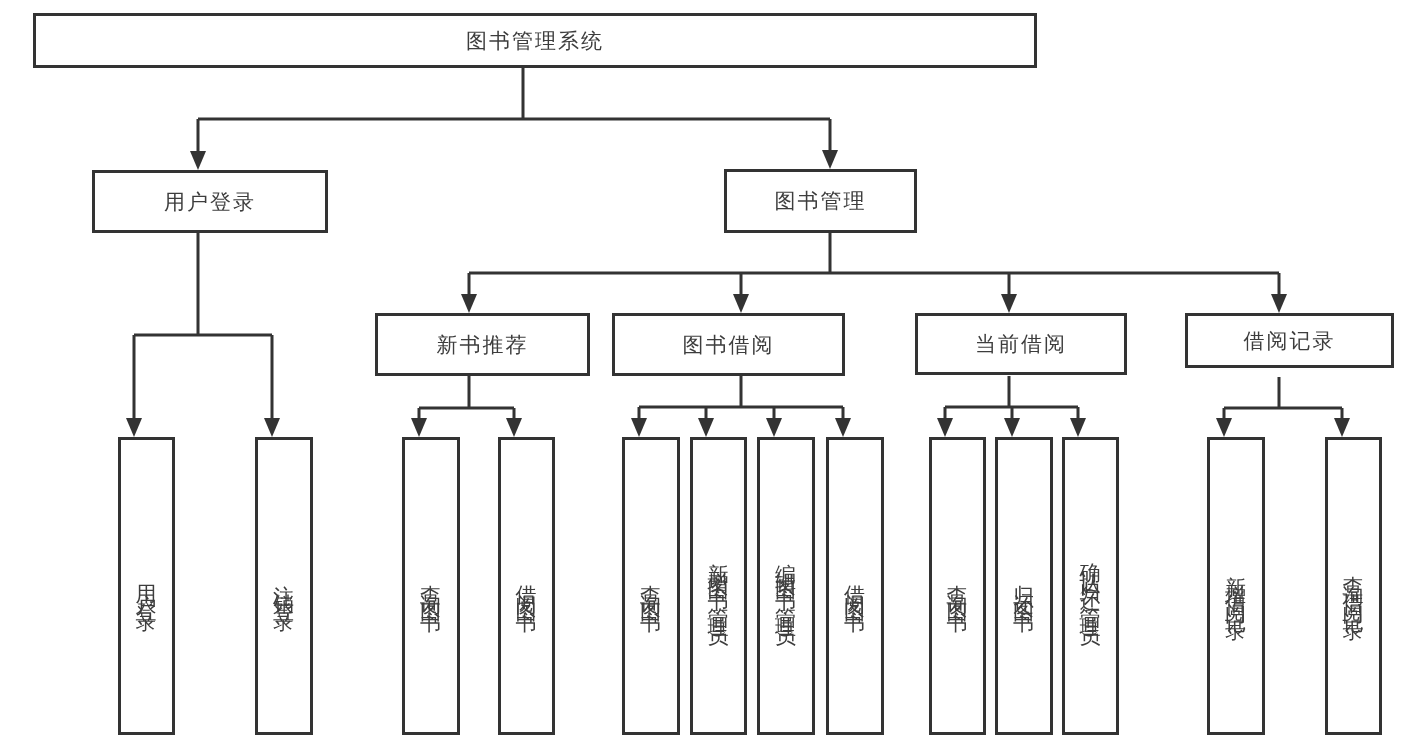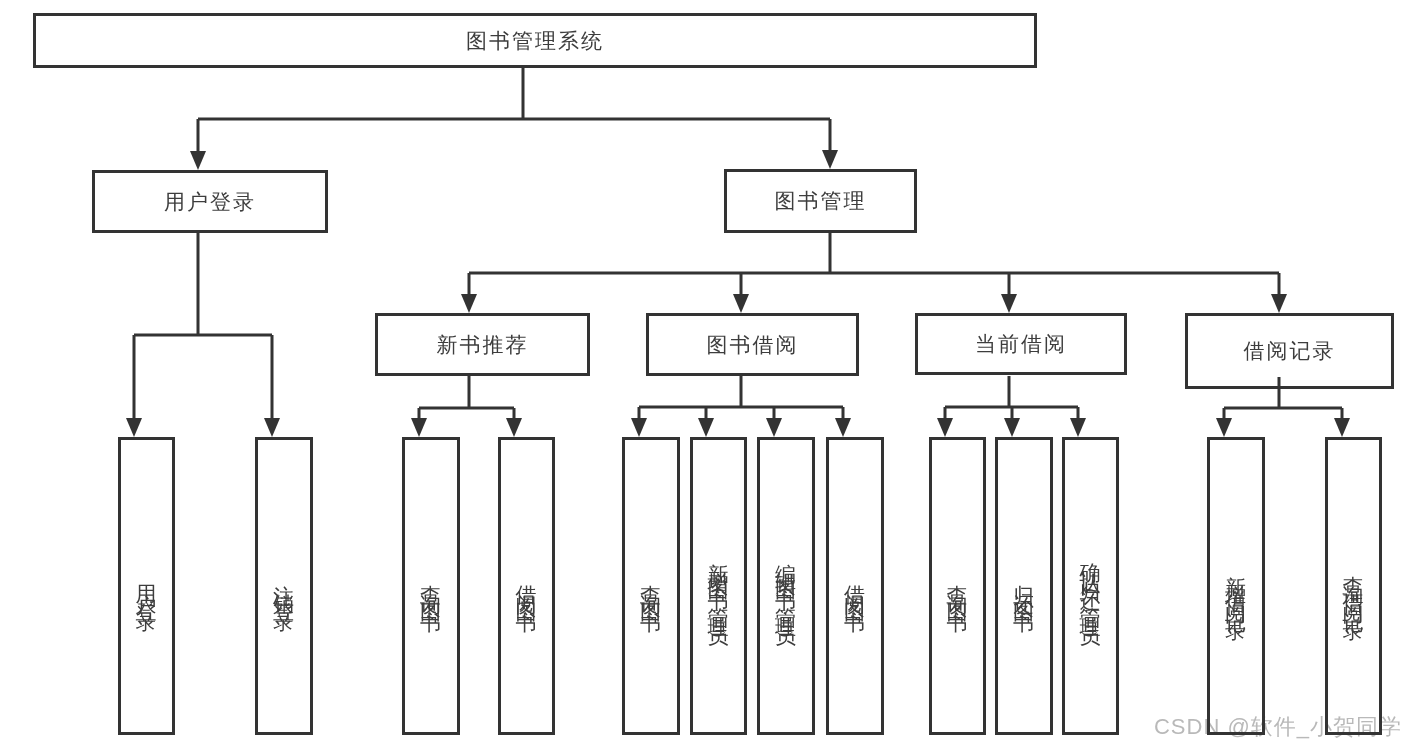--- a/index.html
+++ b/index.html
@@ -50,47 +50,46 @@
     letter-spacing:1px;
     z-index:1;
     white-space:nowrap;
   }
 </style>
 </head>
 <body>
 
 <div class="stage">
 
-  <div class="watermark">CSDN @软件_小贺同学</div>
 
   <div class="box" style="left:21px;top:13px;width:1004px;height:55px">
     <span>图书管理系统</span>
   </div>
 
   <div class="box" style="left:80px;top:170px;width:236px;height:63px">
     <span>用户登录</span>
   </div>
 
   <div class="box" style="left:712px;top:169px;width:193px;height:64px">
     <span>图书管理</span>
   </div>
 
   <div class="box" style="left:363px;top:313px;width:215px;height:63px">
     <span>新书推荐</span>
   </div>
 
-  <div class="box" style="left:634px;top:313px;width:213px;height:63px">
+  <div class="box" style="left:600px;top:313px;width:233px;height:63px">
     <span>图书借阅</span>
   </div>
 
   <div class="box" style="left:903px;top:313px;width:212px;height:62px">
     <span>当前借阅</span>
   </div>
 
-  <div class="box" style="left:1173px;top:313px;width:209px;height:76px">
+  <div class="box" style="left:1173px;top:313px;width:209px;height:55px">
     <span>借阅记录</span>
   </div>
 
   <div class="box vbox" style="left:106px;top:437px;width:57px;height:298px">
     <span>用户登录</span>
   </div>
 
   <div class="box vbox" style="left:243px;top:437px;width:58px;height:298px">
     <span>注销登录</span>
   </div>

